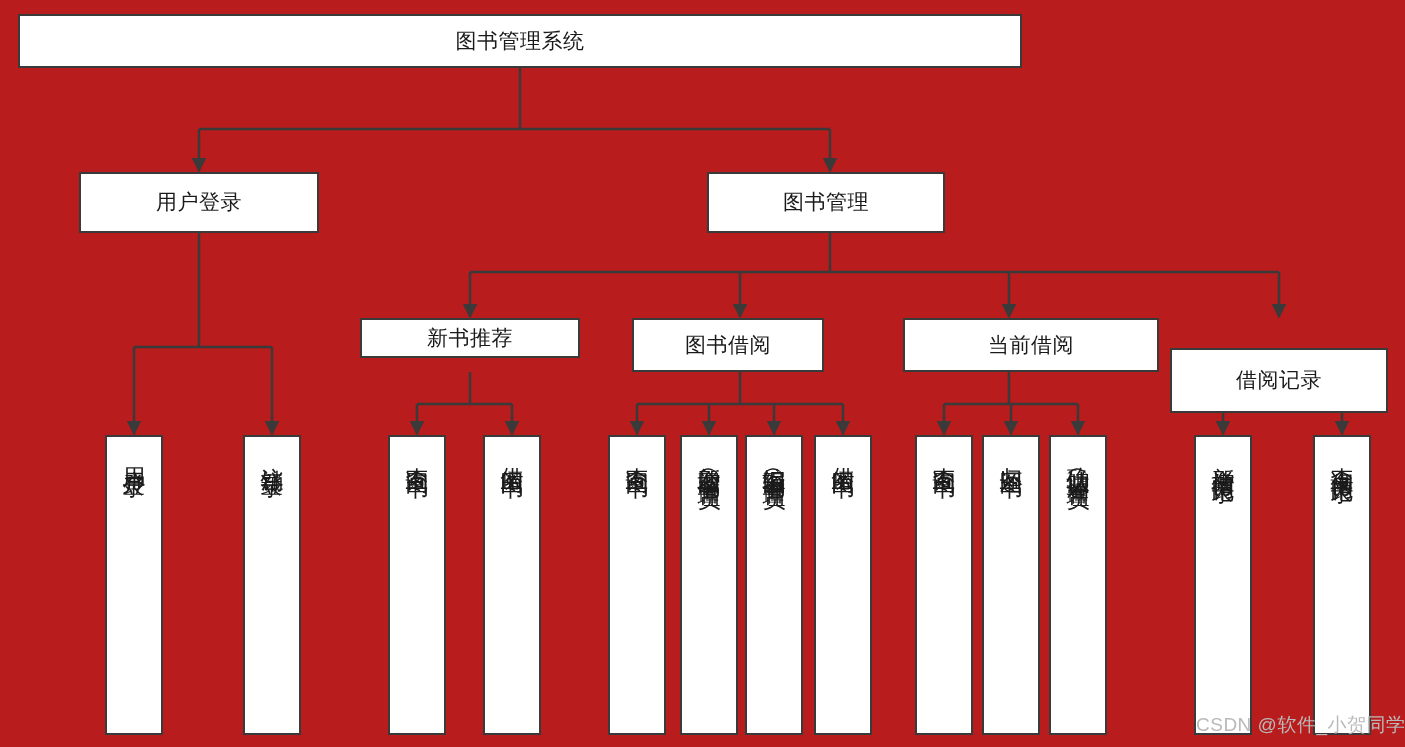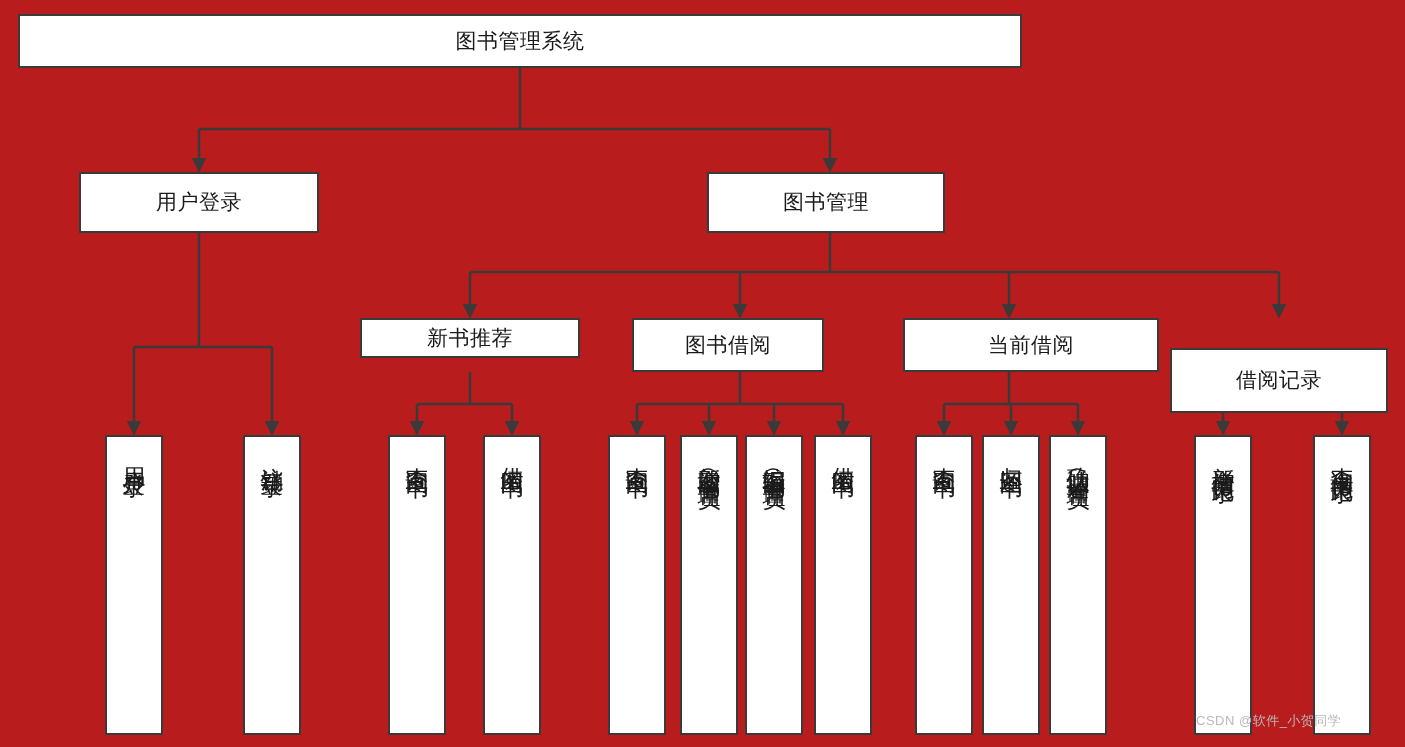--- a/index.html
+++ b/index.html
@@ -51,21 +51,21 @@
   .node.vertical .node-label {
     writing-mode: vertical-rl;
     text-orientation: upright;
     font-size: 23px;
     letter-spacing: 3px;
     line-height: 1;
   }
   #watermark {
     position: absolute;
     color: #b9b9b9;
-    font-size: 13px;
+    font-size: 19px;
     letter-spacing: 0.5px;
     white-space: nowrap;
     pointer-events: none;
   }
 </style>
 </head>
 <body>
 
 <div id="canvas">
   <svg id="edges" viewBox="0 0 1405 747">

